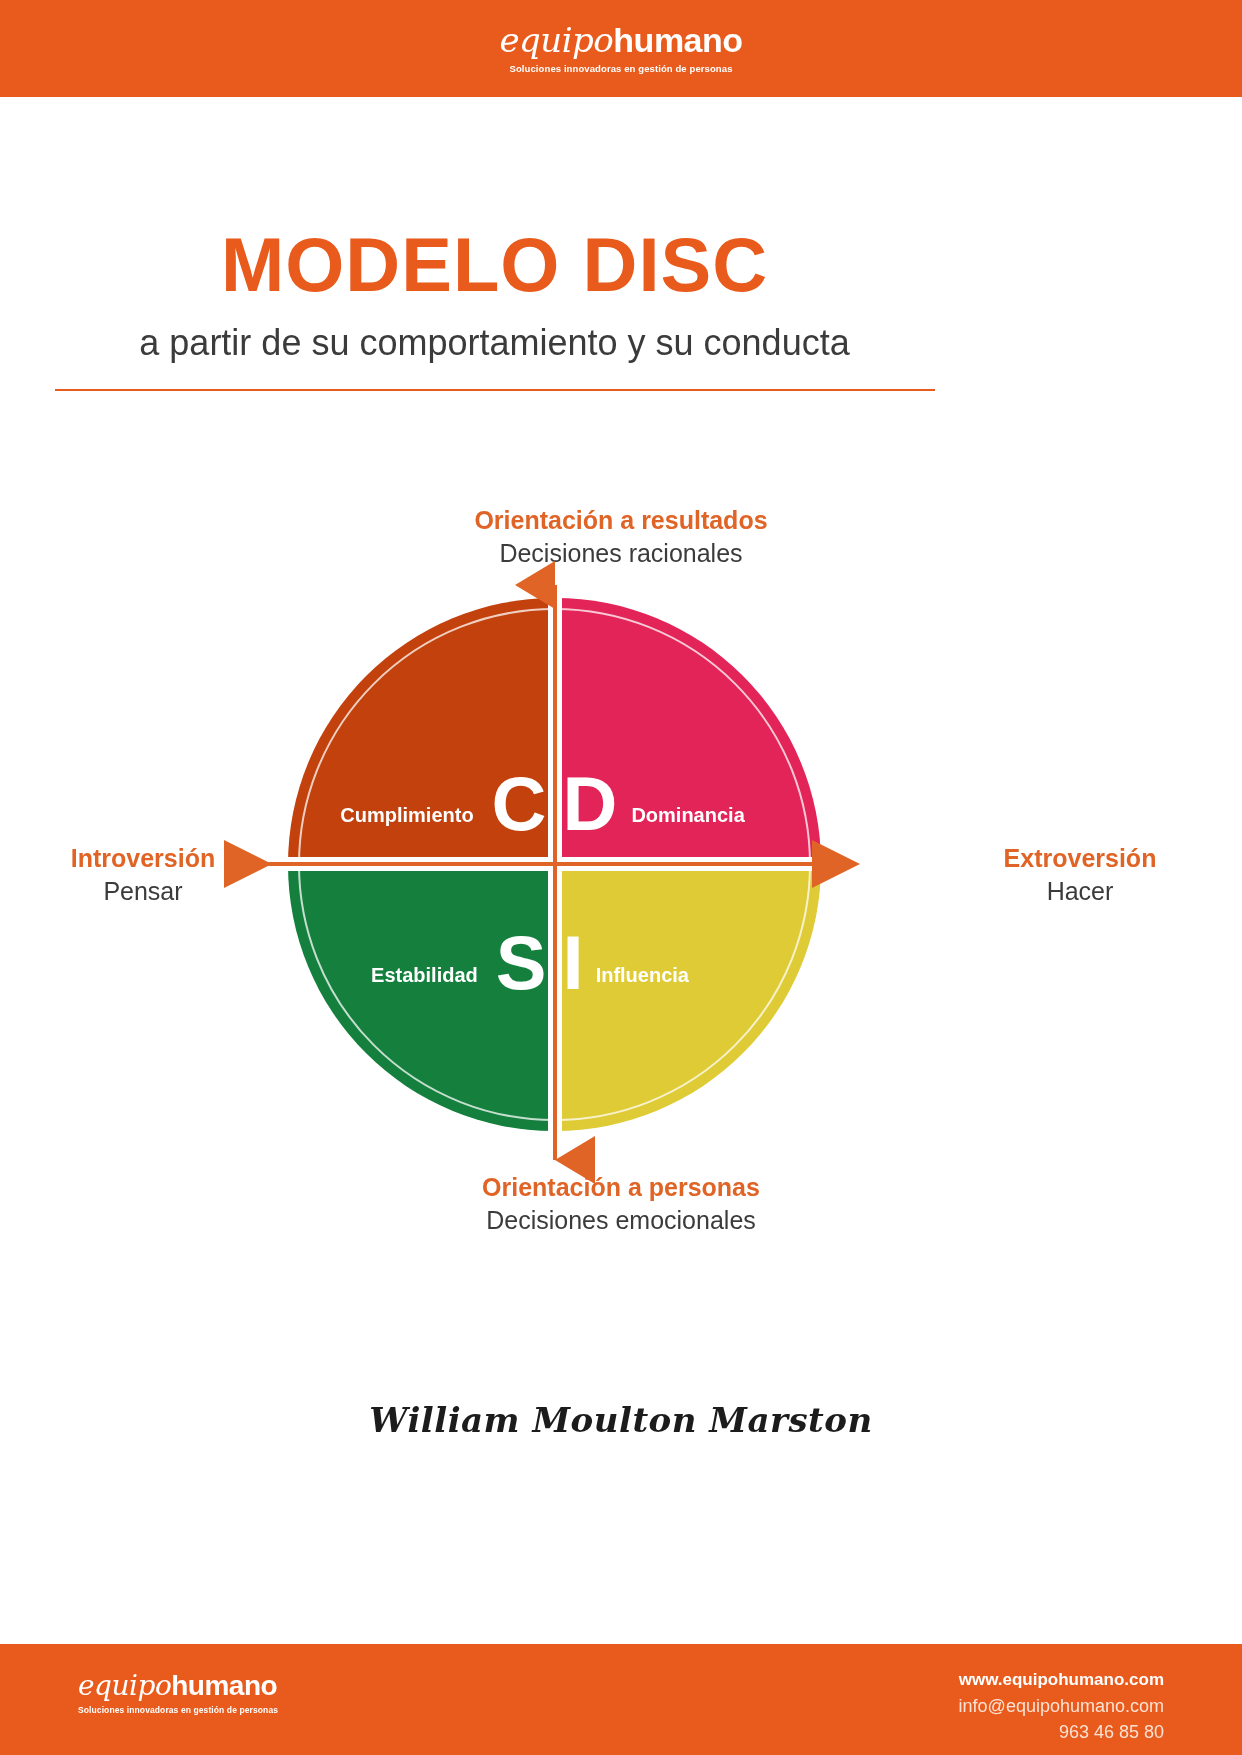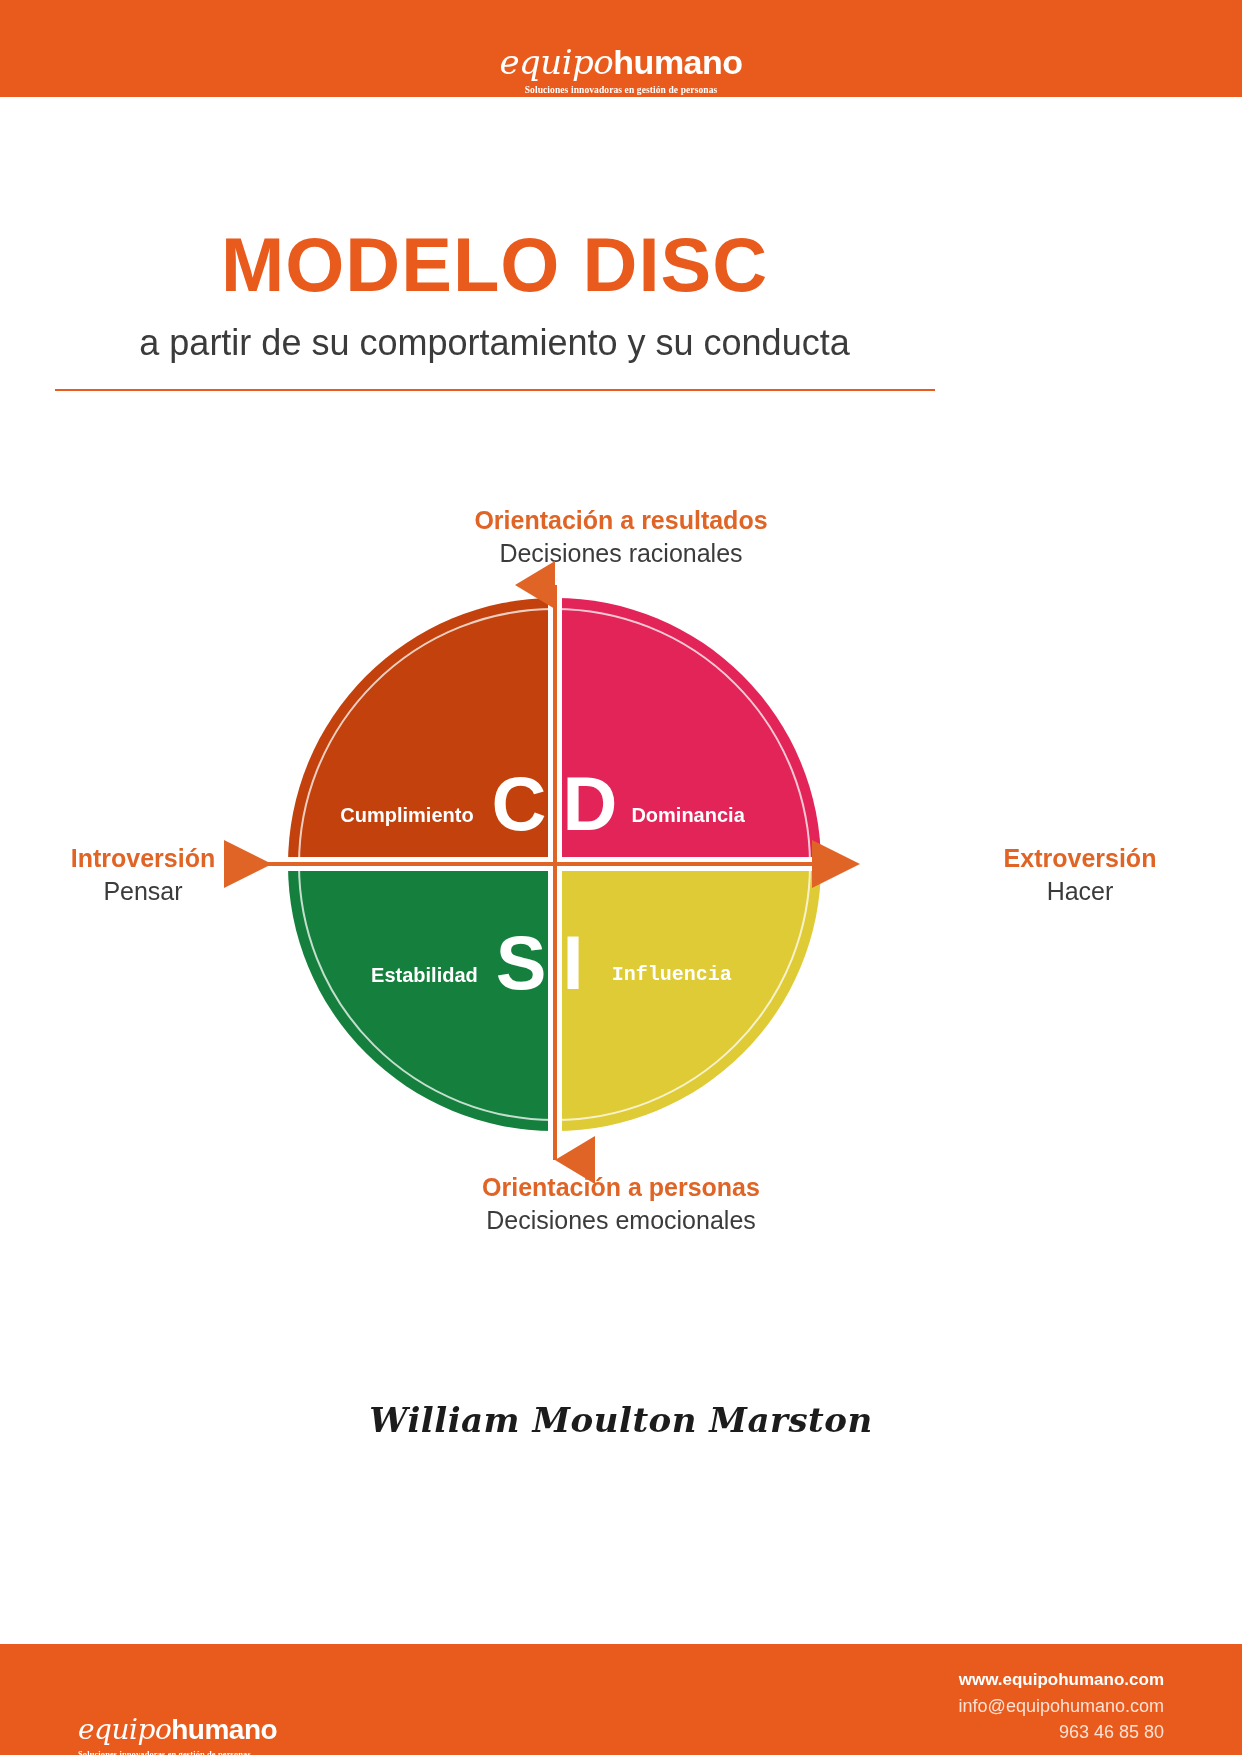--- a/index.html
+++ b/index.html
@@ -28,39 +28,37 @@
   }
   .logo-block {
     text-align: center;
     line-height: 1;
   }
   .logo-word {
     font-size: 34px;
     color: #ffffff;
     letter-spacing: -0.5px;
     white-space: nowrap;
-    margin-top: 44px;
   }
   .logo-word .lw-light {
     font-family: "DejaVu Serif", serif;
     font-style: italic;
     font-weight: 400;
   }
   .logo-word .lw-bold {
     font-weight: bold;
     font-family: "Liberation Sans", sans-serif;
   }
   .logo-tagline {
     font-size: 9.5px;
     font-weight: bold;
     color: #ffffff;
     margin-top: 7px;
     letter-spacing: 0.1px;
     white-space: nowrap;
-    font-family: Liberation Serif, serif;
   }
 
   
   .title-area {
     position: absolute;
     top: 225px;
     left: 0;
     width: 989px;
     text-align: center;
   }
@@ -171,21 +169,21 @@
   .qc-content { top: 168px; right: 8px; }
   .qc-content .small-label { margin-right: 18px; margin-top: 22px; }
   
   .qd-content { top: 168px; left: 8px; }
   .qd-content .small-label { margin-left: 14px; margin-top: 22px; }
   
   .qs-content { top: 60px; right: 8px; }
   .qs-content .small-label { margin-right: 18px; margin-top: 24px; }
   
   .qi-content { top: 60px; left: 8px; }
-  .qi-content .small-label { margin-left: 28px; margin-top: 24px; font-family: Liberation Mono, monospace; }
+  .qi-content .small-label { margin-left: 12px; margin-top: 24px; }
 
   
   .axis-svg {
     position: absolute;
     top: 0; left: 0;
     width: 1242px;
     height: 790px;
     pointer-events: none;
   }
 

